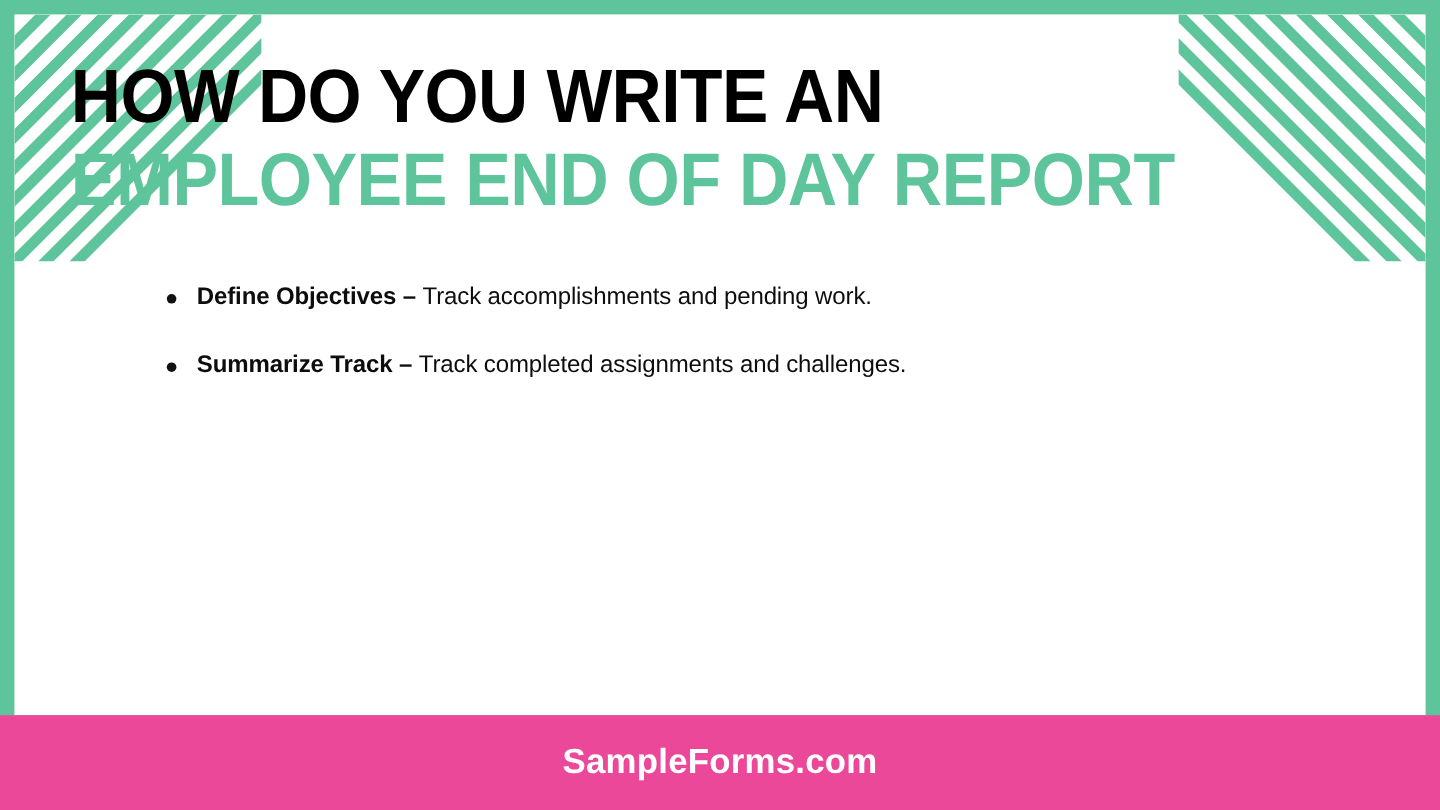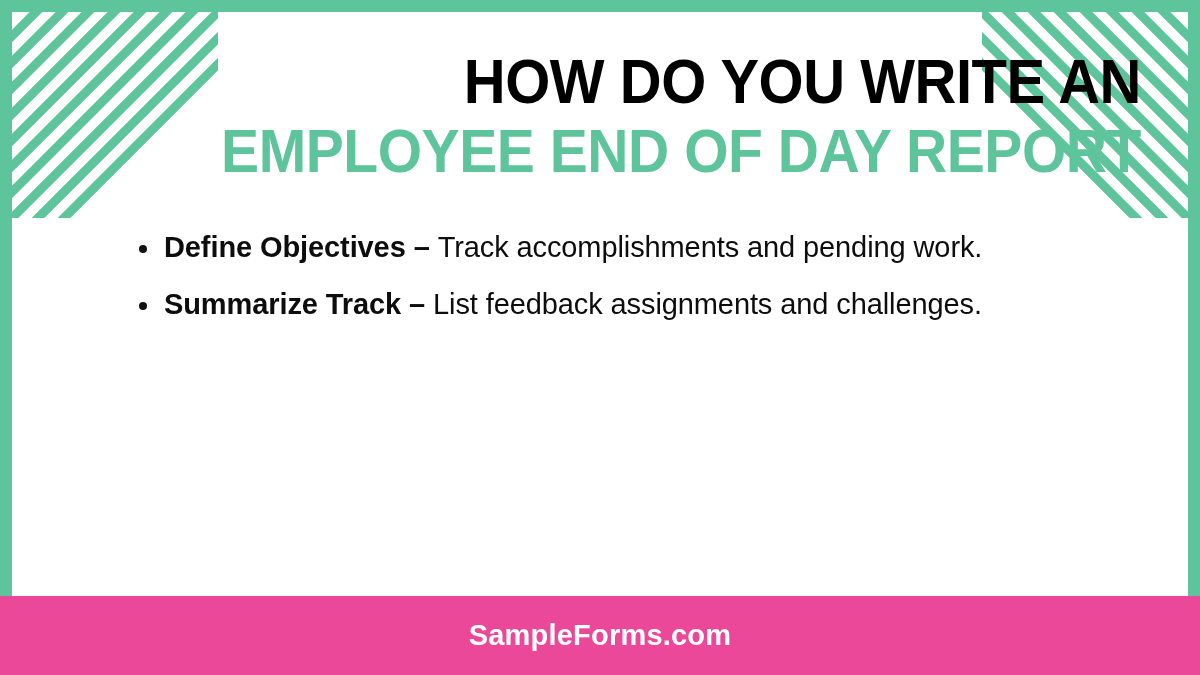--- a/index.html
+++ b/index.html
@@ -35,21 +35,21 @@
   }
   .stripes svg{ display:block; }
   .stripes-left{ left:0; }
   .stripes-right{ right:0; }
 
   
   .title-block{
     position:absolute;
     left:0; right:0;
     top:34px;
-    text-align:right;
+    text-align:left;
   }
   .title-line{
     font-family:"Liberation Sans", sans-serif;
     font-weight:bold;
     font-size:63px;
     line-height:70px;
     letter-spacing:-0.5px;
     white-space:nowrap;
     transform:scaleX(0.92);
     transform-origin:center;
@@ -61,21 +61,21 @@
   .list{
     position:absolute;
     left:118px;
     top:207px;
     width:990px;
     list-style:none;
   }
   .list-item{
     position:relative;
     padding-left:34px;
-    font-size:29px;
+    font-size:20px;
     line-height:57px;
     color:#0d0d0d;
     letter-spacing:-0.1px;
   }
   .list-item .dot{
     position:absolute;
     left:9px; top:26px;
     width:8px; height:8px;
     border-radius:50%;
     background:#111111;
@@ -150,21 +150,21 @@
 
     <ul class="list">
 
       <li class="list-item">
         <span class="dot"></span>
         <span class="lead">Define Objectives</span><span class="dash"> – </span><span class="rest">Track accomplishments and pending work.</span>
       </li>
 
       <li class="list-item">
         <span class="dot"></span>
-        <span class="lead">Summarize Track</span><span class="dash"> – </span><span class="rest">List feedback assignments and challenges.</span>
+        <span class="lead">Summarize Track</span><span class="dash"> – </span><span class="rest">Track completed assignments and challenges.</span>
       </li>
 
 
 
 
     </ul>
 
   </div>
 
   <div id="footer">

